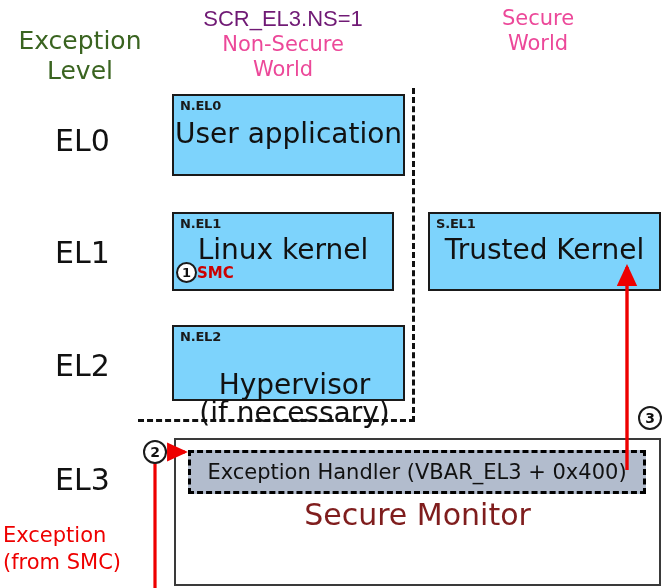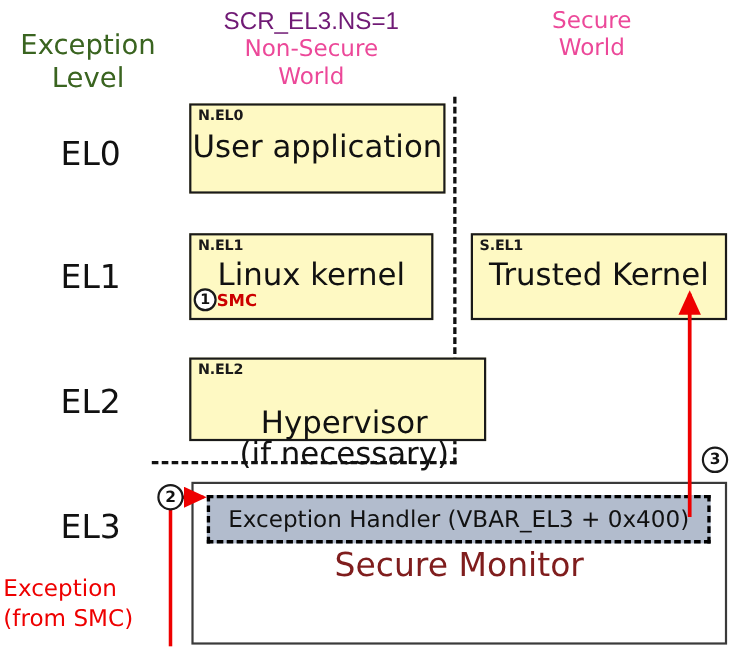--- a/index.html
+++ b/index.html
@@ -52,21 +52,21 @@
     left: 0px; width: 165px;
     text-align: center;
     color: #111111;
     font-size: 30px;
     font-family: "DejaVu Sans", sans-serif;
   }
 
   
   .el-box {
     border: 2.5px solid #1a1a1a;
-    background: #fef9c3;
+    background: #7dd3fc;
     box-sizing: border-box;
   }
   .box-tag {
     position: absolute;
     left: 6px; top: 2px;
     font-size: 13px;
     font-weight: bold;
     color: #1a1a1a;
     font-family: "DejaVu Sans", sans-serif;
     letter-spacing: -0.2px;
@@ -204,21 +204,21 @@
   <div class="abs el-box" style="left:172px; top:212px; width:222px; height:79px;">
     <span class="box-tag">N.EL1</span>
     <span class="box-title" style="top:22px;">Linux kernel</span>
   </div>
 
   <div class="abs el-box" style="left:428px; top:212px; width:233px; height:79px;">
     <span class="box-tag">S.EL1</span>
     <span class="box-title" style="top:22px;">Trusted Kernel</span>
   </div>
 
-  <div class="abs el-box" style="left:172px; top:325px; width:270px; height:76px;">
+  <div class="abs el-box" style="left:172px; top:325px; width:233px; height:76px;">
     <span class="box-tag">N.EL2</span>
     <span class="box-title" style="top:9px; left:12px;margin-top:35px;">Hypervisor
 (if necessary)</span>
   </div>
 
   <div class="abs monitor-box"></div>
 
   <div class="abs handler-box">
     <span class="handler-text">Exception Handler (VBAR_EL3 + 0x400)</span>
   </div>

